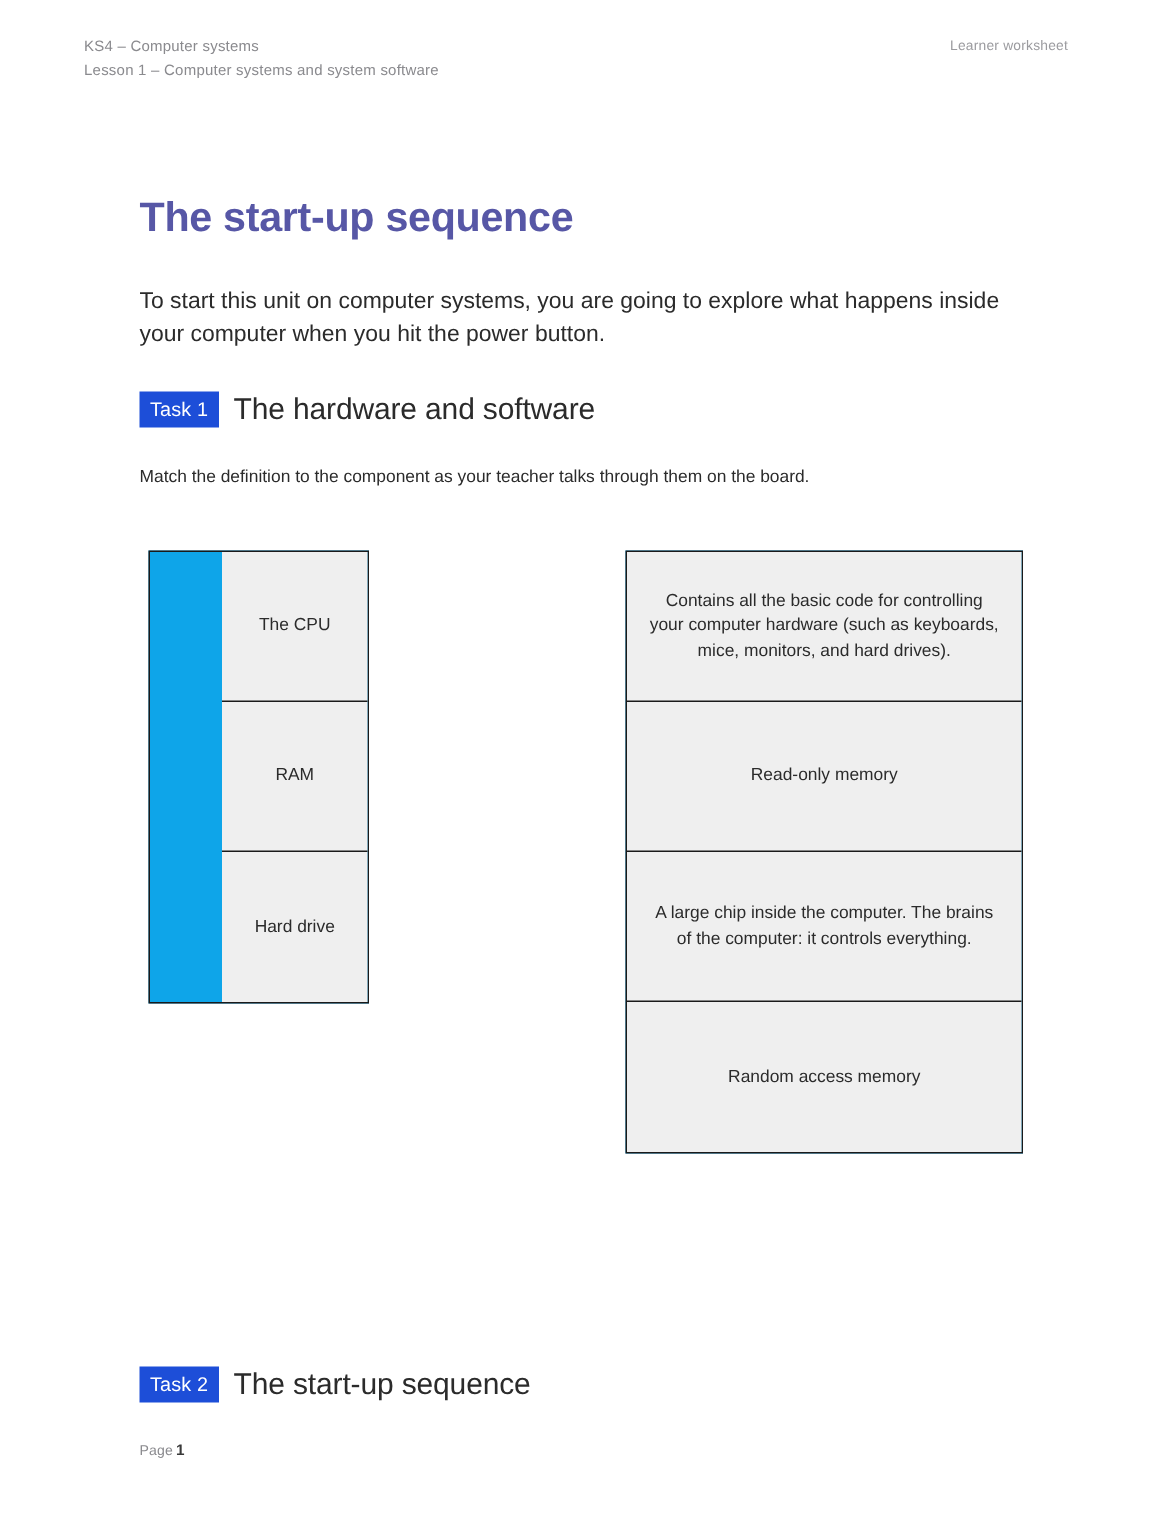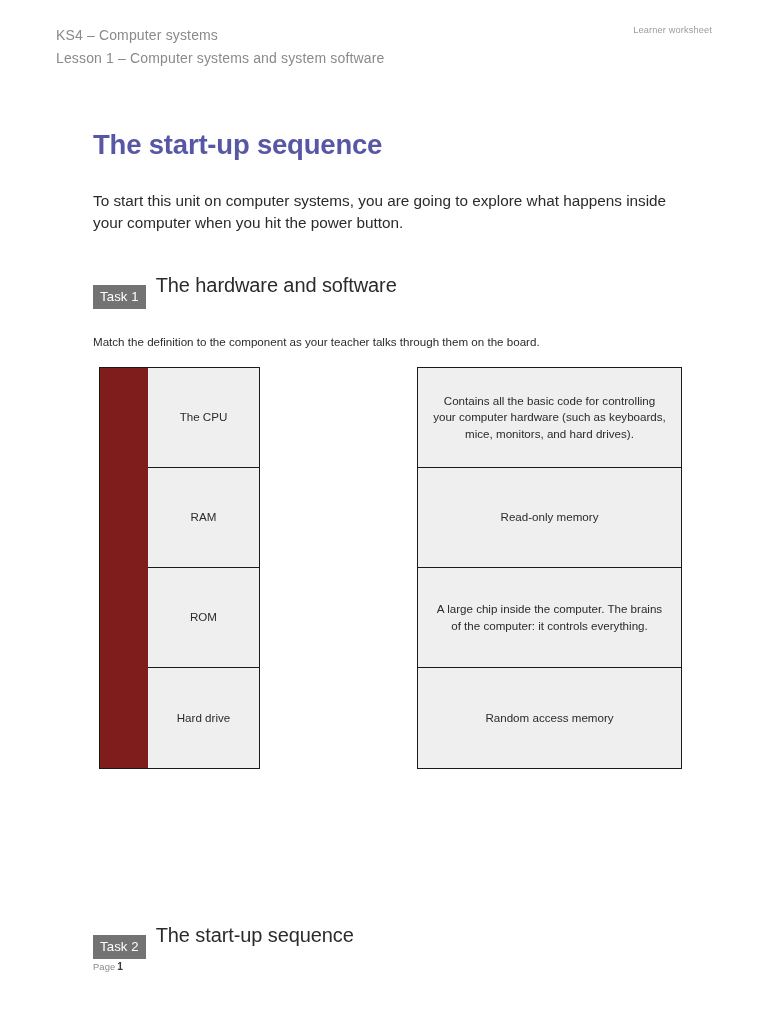--- a/index.html
+++ b/index.html
@@ -20,21 +20,21 @@
   .page-header {
     position: absolute;
     top: 24px;
     left: 56px;
     right: 56px;
     display: flex;
     justify-content: space-between;
     align-items: flex-start;
   }
   .header-left {
-    font-size: 14px;
+    font-size: 10px;
     line-height: 1.62;
     color: #8a8a8e;
     letter-spacing: 0.15px;
   }
   .header-right {
     font-size: 9.2px;
     color: #9b9b9f;
     letter-spacing: 0.15px;
     padding-top: 1px;
   }
@@ -64,28 +64,27 @@
     max-width: 585px;
   }
 
   
   .task-heading {
     display: flex;
     align-items: center;
     margin-top: 26px;
   }
   .task-badge {
-    background: #737373;
+    background: #1d4ed8;
     color: #ffffff;
     font-size: 13.2px;
     line-height: 1;
     padding: 5px 7px 6px 7px;
     letter-spacing: 0.1px;
     white-space: nowrap;
-    margin-top: 24px;
   }
   .task-title {
     font-size: 20px;
     color: #2b2b2b;
     margin-left: 10px;
     letter-spacing: -0.1px;
   }
 
   .instruction {
     margin: 24px 0 0 0;
@@ -100,25 +99,25 @@
     top: 367px;
     left: 0;
     width: 768px;
     height: 502px;
   }
   .match-col {
     position: absolute;
     top: 0;
     border: 1.6px solid #1a1a1a;
     box-sizing: border-box;
-    background: #7f1d1d;
+    background: #0ea5e9;
   }
   .col-left {
     left: 99px;
-    width: 161px;
+    width: 147px;
     padding-left: 48px;
   }
   .col-right {
     left: 417px;
     width: 265px;
   }
   .match-cell {
     height: 100px;
     box-sizing: border-box;
     border-bottom: 1.4px solid #1a1a1a;
@@ -188,21 +187,20 @@
   </div>
 
   <p class="instruction">Match the definition to the component as your teacher talks through them on the board.</p>
 </div>
 
 <div class="match-area">
 
   <div class="match-col col-left">
     <div class="match-cell">The CPU</div>
     <div class="match-cell">RAM</div>
-    <div class="match-cell">ROM</div>
     <div class="match-cell">Hard drive</div>
   </div>
 
   <div class="match-col col-right">
     <div class="match-cell">Contains all the basic code for controlling your computer hardware (such as keyboards, mice, monitors, and hard drives).</div>
     <div class="match-cell">Read-only memory</div>
     <div class="match-cell">A large chip inside the computer. The brains of the computer: it controls everything.</div>
     <div class="match-cell">Random access memory</div>
   </div>
 

